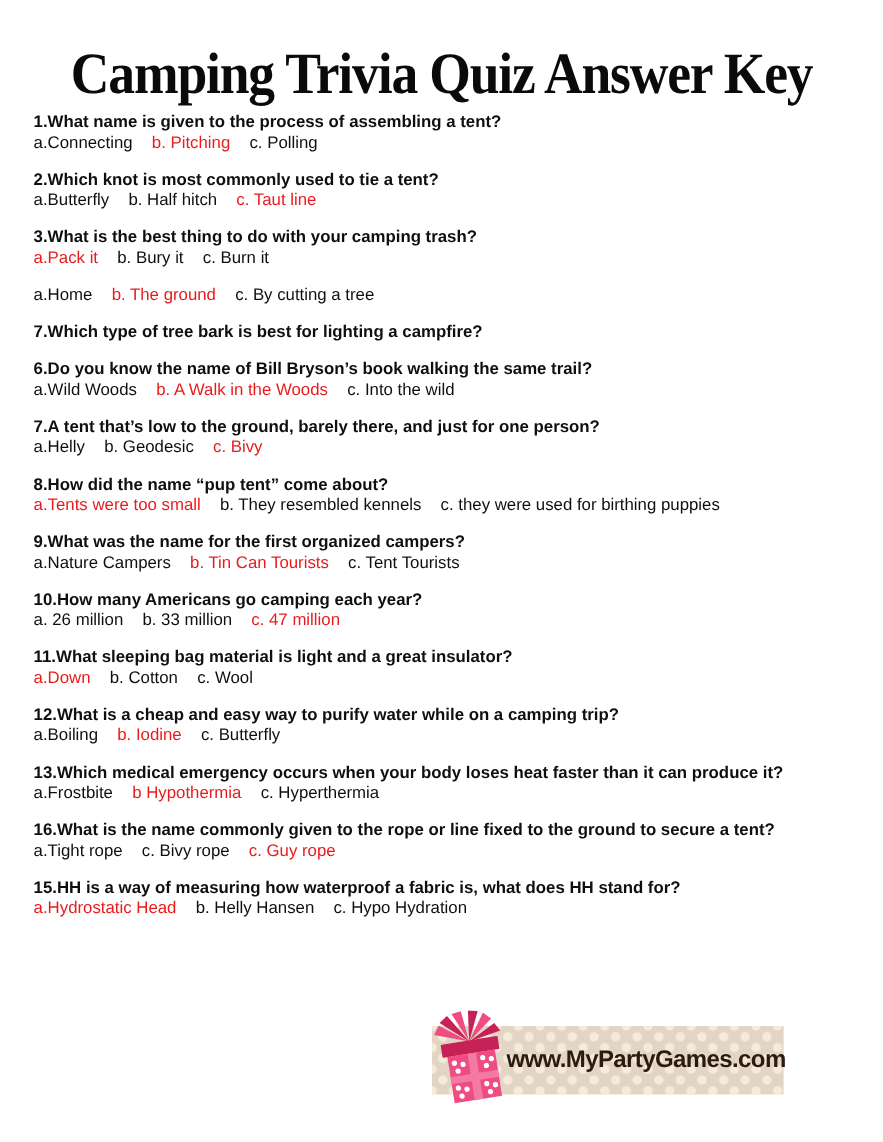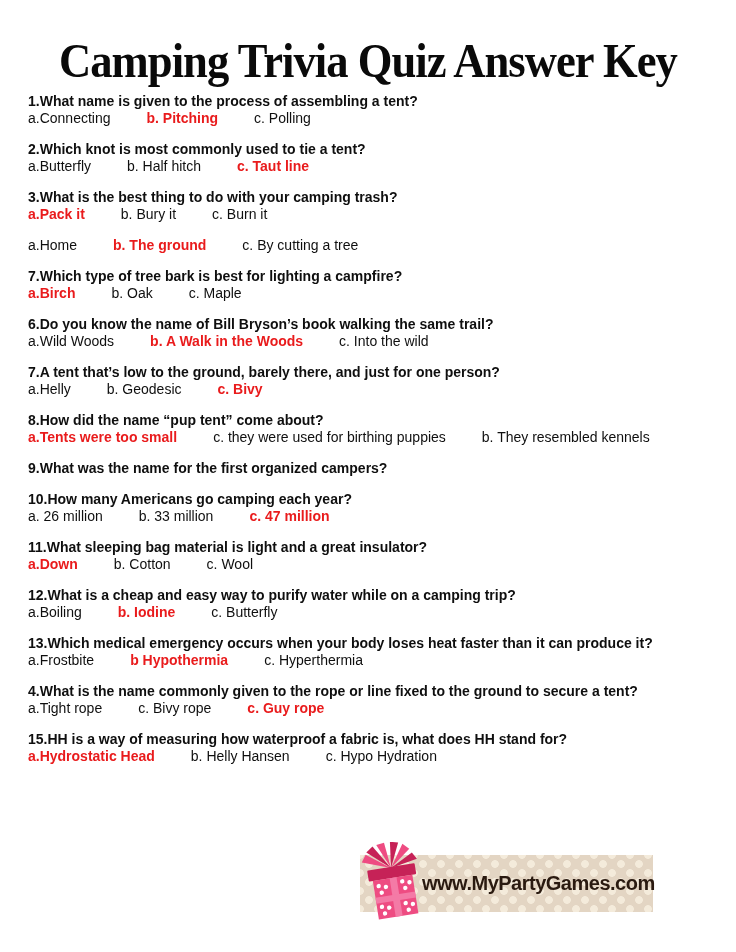--- a/index.html
+++ b/index.html
@@ -36,24 +36,24 @@
   .q-text{
     font-weight:bold;
     font-size:14px;
     line-height:17px;
     white-space:nowrap;
   }
   .options{
     font-size:14px;
     line-height:17px;
     display:flex;
-    gap:36px;
+    gap:16px;
     white-space:nowrap;
   }
-  .option.correct{color:var(--correct);font-weight:bold;}
+  .option.correct{color:var(--correct);}
   .banner{
     position:absolute;
     left:360px;top:855px;
     width:293px;height:57px;
     background-color:var(--banner_bg);
     background-image:
       radial-gradient(circle, var(--banner_dots) 3.5px, transparent 4.2px),
       radial-gradient(circle, var(--banner_dots) 3.5px, transparent 4.2px);
     background-size:18px 18px;
     background-position:0 0, 9px 9px;
@@ -108,25 +108,20 @@
       </div>
       <div class="question-block">
         <div class="options">
           <span class="option">a.Home</span>
           <span class="option correct">b. The ground</span>
           <span class="option">c. By cutting a tree</span>
         </div>
       </div>
       <div class="question-block">
         <div class="q-text">7.Which type of tree bark is best for lighting a campfire?</div>
-        <div class="options">
-          <span class="option correct">a.Birch</span>
-          <span class="option">b. Oak</span>
-          <span class="option">c. Maple</span>
-        </div>
       </div>
       <div class="question-block">
         <div class="q-text">6.Do you know the name of Bill Bryson’s book walking the same trail?</div>
         <div class="options">
           <span class="option">a.Wild Woods</span>
           <span class="option correct">b. A Walk in the Woods</span>
           <span class="option">c. Into the wild</span>
         </div>
       </div>
       <div class="question-block">
@@ -134,26 +129,31 @@
         <div class="options">
           <span class="option">a.Helly</span>
           <span class="option">b. Geodesic</span>
           <span class="option correct">c. Bivy</span>
         </div>
       </div>
       <div class="question-block">
         <div class="q-text">8.How did the name “pup tent” come about?</div>
         <div class="options">
           <span class="option correct">a.Tents were too small</span>
+          <span class="option">b. They resembled kennels</span>
           <span class="option">c. they were used for birthing puppies</span>
-          <span class="option">b. They resembled kennels</span>
         </div>
       </div>
       <div class="question-block">
         <div class="q-text">9.What was the name for the first organized campers?</div>
+        <div class="options">
+          <span class="option">a.Nature Campers</span>
+          <span class="option correct">b. Tin Can Tourists</span>
+          <span class="option">c. Tent Tourists</span>
+        </div>
       </div>
       <div class="question-block">
         <div class="q-text">10.How many Americans go camping each year?</div>
         <div class="options">
           <span class="option">a. 26 million</span>
           <span class="option">b. 33 million</span>
           <span class="option correct">c. 47 million</span>
         </div>
       </div>
       <div class="question-block">
@@ -174,21 +174,21 @@
       </div>
       <div class="question-block">
         <div class="q-text">13.Which medical emergency occurs when your body loses heat faster than it can produce it?</div>
         <div class="options">
           <span class="option">a.Frostbite</span>
           <span class="option correct">b Hypothermia</span>
           <span class="option">c. Hyperthermia</span>
         </div>
       </div>
       <div class="question-block">
-        <div class="q-text">4.What is the name commonly given to the rope or line fixed to the ground to secure a tent?</div>
+        <div class="q-text">16.What is the name commonly given to the rope or line fixed to the ground to secure a tent?</div>
         <div class="options">
           <span class="option">a.Tight rope</span>
           <span class="option">c. Bivy rope</span>
           <span class="option correct">c. Guy rope</span>
         </div>
       </div>
       <div class="question-block">
         <div class="q-text">15.HH is a way of measuring how waterproof a fabric is, what does HH stand for?</div>
         <div class="options">
           <span class="option correct">a.Hydrostatic Head</span>

